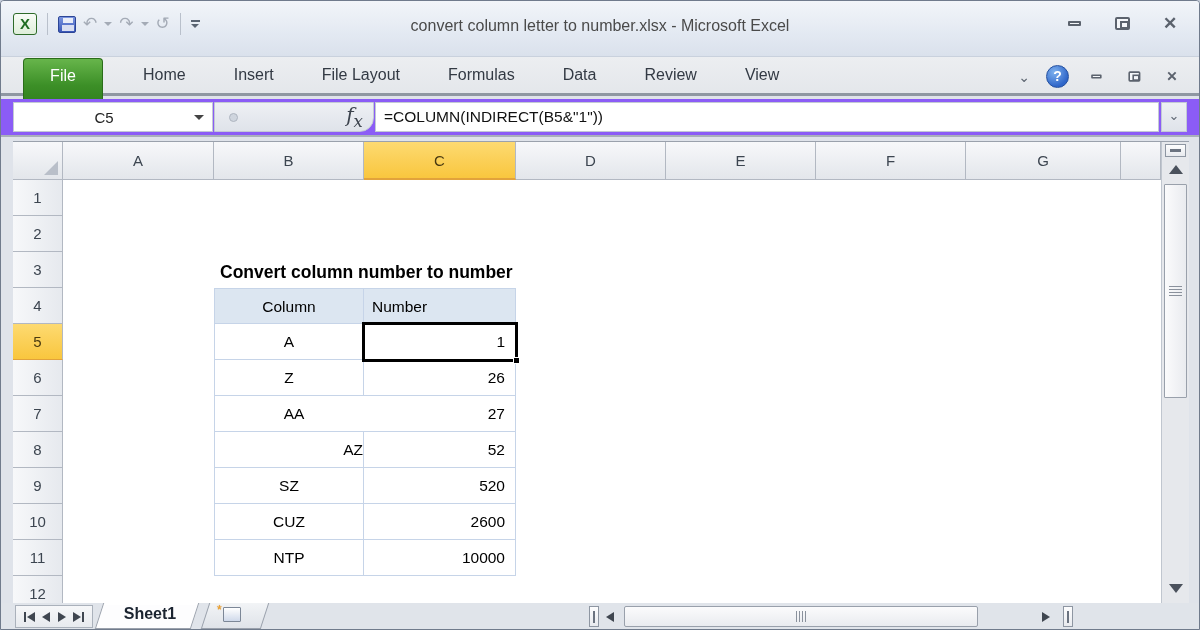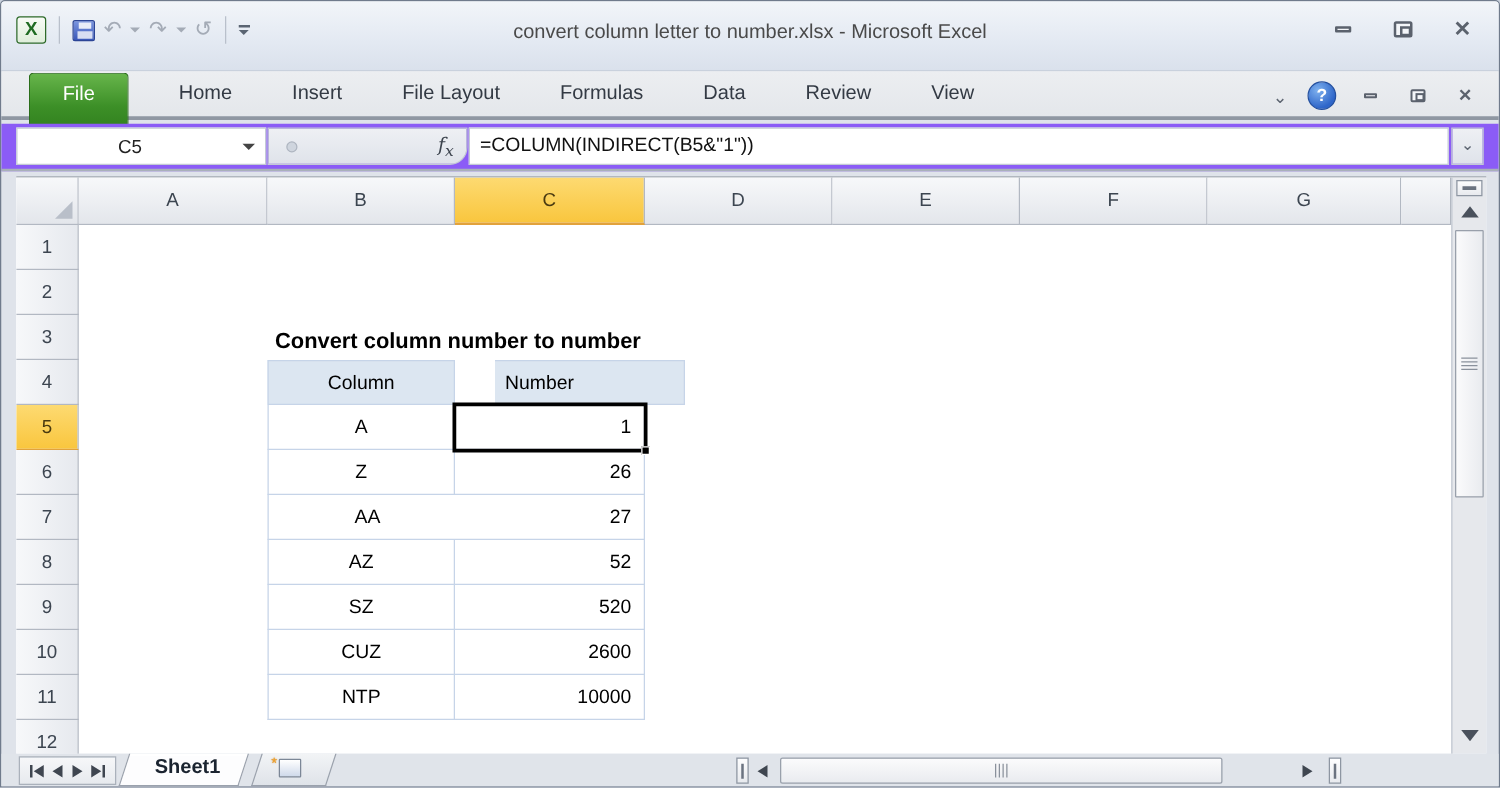--- a/index.html
+++ b/index.html
@@ -57,21 +57,21 @@
   .name-box { position:absolute; left:12px; top:3px; width:200px; height:30px; background:#fff;
               border:1px solid #c3cad4; font-size:15px; color:#222; display:flex; align-items:center; }
   .name-box .val { flex:1; text-align:center; }
   .nb-caret { width:0; height:0; border-left:5px solid transparent; border-right:5px solid transparent;
               border-top:5px solid #444; margin-right:8px; }
   .fb-mid { position:absolute; left:213px; top:3px; width:160px; height:30px;
             background:linear-gradient(#eef0f4,#dfe3ea); border:1px solid #c3cad4;
             border-radius:0 0 14px 0; display:flex; align-items:center; }
   .fb-dot { width:9px; height:9px; border-radius:50%; background:#cfd5de; border:1px solid #aeb5c0; margin-left:14px; }
   .fx { margin-left:auto; margin-right:10px; font-family:"DejaVu Serif", serif; font-style:italic;
-        font-size:15px; color:#3c434d; }
+        font-size:20px; color:#3c434d; }
   .formula-field { position:absolute; left:374px; top:3px; right:40px; height:30px; background:#fff;
                    border:1px solid #c3cad4; font-size:15.5px; color:#111;
                    display:flex; align-items:center; padding-left:8px; }
   .fb-expand { position:absolute; right:12px; top:3px; width:26px; height:30px;
                background:linear-gradient(#eef0f4,#dfe3ea); border:1px solid #c3cad4;
                text-align:center; line-height:26px; color:#5e6672; font-size:13px; }
 
   
   .grid { position:absolute; left:12px; top:140px; width:1176px; height:462px;
           background:#fff; border-top:1px solid #9aa1ac; overflow:hidden; }
@@ -89,21 +89,21 @@
   .rhcell.sel { background:linear-gradient(#fdda71,#f9c63e); border-bottom:1px solid #e2a23b; color:#4a3a10; }
   .sheet-title { position:absolute; left:207px; top:112px; width:500px; height:36px;
                  font-size:17.5px; font-weight:bold; color:#000; line-height:36px; }
   .tcell { position:absolute; height:36px; font-size:15.5px; color:#000; line-height:35px;
            border-right:1px solid #c6d4e8; border-bottom:1px solid #c6d4e8; background:#fff; }
   .tcell.hd { background:#dce6f1; font-size:15.5px; }
   .tcell.left-edge { border-left:1px solid #c6d4e8; }
   .tcell.top-edge { border-top:1px solid #c6d4e8; }
   .tc-center { text-align:center; }
   .tc-right { text-align:right; padding-right:10px; }
-  .tc-left { padding-left:8px;margin-left:32px; }
+  .tc-left { padding-left:8px; }
   .selbox { position:absolute; border:3px solid #000; background:transparent; }
   .fill-handle { position:absolute; width:7px; height:7px; background:#000; border:1px solid #fff; }
 
   
   .vscroll { position:absolute; right:0; top:0; width:28px; height:462px;
              background:#e6e8ec; border-left:1px solid #c0c6cf; }
   .vs-split { position:absolute; left:3px; top:2px; width:21px; height:13px;
               background:linear-gradient(#fdfdfe,#e8eaee); border:1px solid #8e96a2; }
   .vs-split .bar { margin:4px auto 0; width:11px; height:3px; background:#6b7380; }
   .sbtn { position:absolute; left:3px; width:21px; height:20px; display:flex; align-items:center; justify-content:center; }
@@ -250,21 +250,21 @@
 
     <div class="tcell tc-center left-edge" style="left:201px;top:182px;width:150px;">A</div>
     <div class="tcell tc-right" style="left:351px;top:182px;width:152px;">1</div>
 
     <div class="tcell tc-center left-edge" style="left:201px;top:218px;width:150px;">Z</div>
     <div class="tcell tc-right" style="left:351px;top:218px;width:152px;">26</div>
 
     <div class="tcell tc-center left-edge" style="left:201px;top:254px;width:160px;">AA</div>
     <div class="tcell tc-right" style="left:351px;top:254px;width:152px;">27</div>
 
-    <div class="tcell tc-center left-edge" style="left:201px;top:290px;width:150px;">AZ</div>
+    <div class="tcell tc-center left-edge" style="left:201px;top:290px;width:150px;text-align:right;">AZ</div>
     <div class="tcell tc-right" style="left:351px;top:290px;width:152px;">52</div>
 
     <div class="tcell tc-center left-edge" style="left:201px;top:326px;width:150px;">SZ</div>
     <div class="tcell tc-right" style="left:351px;top:326px;width:152px;">520</div>
 
     <div class="tcell tc-center left-edge" style="left:201px;top:362px;width:150px;">CUZ</div>
     <div class="tcell tc-right" style="left:351px;top:362px;width:152px;">2600</div>
 
     <div class="tcell tc-center left-edge" style="left:201px;top:398px;width:150px;">NTP</div>
     <div class="tcell tc-right" style="left:351px;top:398px;width:152px;">10000</div>

